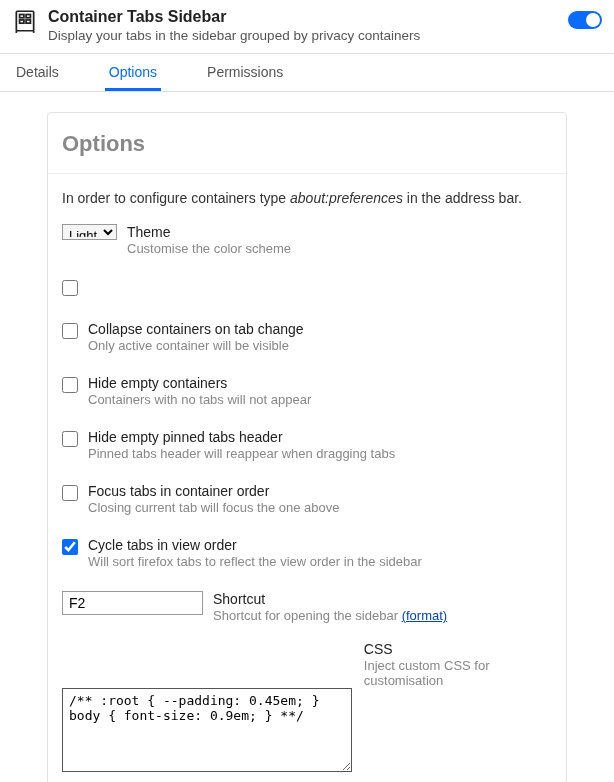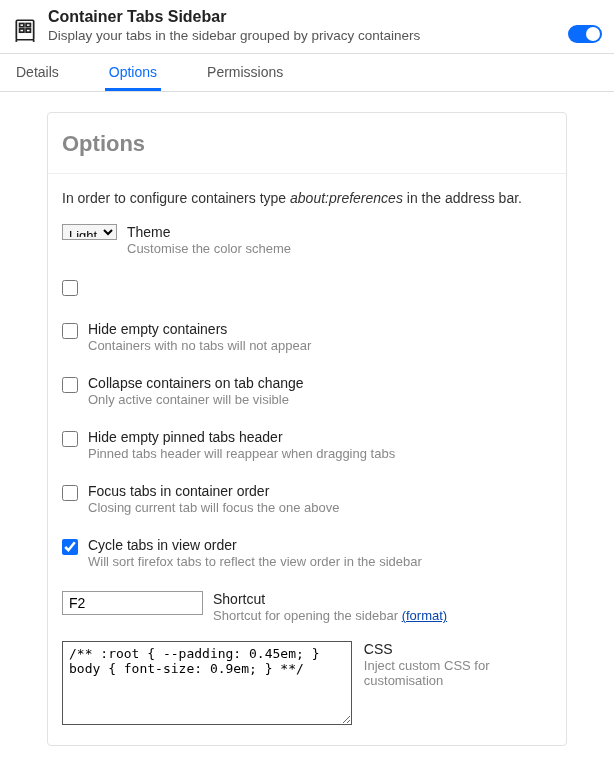--- a/index.html
+++ b/index.html
@@ -6,21 +6,21 @@
   body {
     margin: 0;
     font-family: -apple-system, BlinkMacSystemFont, "Segoe UI", Arial, sans-serif;
     font-size: 14px;
     color: #333;
     background: #fff;
     width: 614px;
   }
   .header {
     display: flex;
-    align-items: flex-end;
+    align-items: flex-start;
     padding: 8px 12px 10px 12px;
   }
   .ext-icon {
     width: 26px; height: 26px;
     margin-right: 10px;
     flex: 0 0 auto;
     display: flex; align-items:center; justify-content:center;
   }
   .ext-icon svg { width:26px; height:26px; }
   .header-text { flex: 1; }
@@ -73,20 +73,21 @@
   input.shortcut-input {
     width:141px; height:24px; font-size:14px; padding:2px 6px;
     border:1px solid #999; margin-right:10px;
   }
   .link { color:#0645ad; text-decoration:underline; cursor:pointer; }
   .css-row { display:flex; align-items:flex-start; margin-bottom:10px; }
   textarea.css-area {
     width:320px; height:84px; resize:both;
     font-family: monospace; font-size:13px; padding:4px 6px;
     border:1px solid #555;
+    margin-top:47px;
   }
   .css-side { margin-left:12px; }
 </style>
 </head>
 <body>
 
 <div class="header">
   <div class="ext-icon">
     <svg viewBox="0 0 24 24" fill="none" stroke="#222" stroke-width="1.6">
       <rect x="4" y="3" width="16" height="18" rx="1"></rect>
@@ -132,29 +133,29 @@
         </div>
       </div>
 
       <div id="checks-container">
           <div class="row">
             <div class="row-left"><input type="checkbox" class="cbx" style=""></div>
           </div>
           <div class="row">
             <div class="row-left"><input type="checkbox" class="cbx" style=""></div>
             <div class="row-right">
+              <div class="label">Collapse containers on tab change</div>
+              <div class="desc">Only active container will be visible</div>
+            </div>
+          </div>
+          <div class="row">
+            <div class="row-left"><input type="checkbox" class="cbx" style=""></div>
+            <div class="row-right">
               <div class="label">Hide empty containers</div>
               <div class="desc">Containers with no tabs will not appear</div>
-            </div>
-          </div>
-          <div class="row">
-            <div class="row-left"><input type="checkbox" class="cbx" style=""></div>
-            <div class="row-right">
-              <div class="label">Collapse containers on tab change</div>
-              <div class="desc">Only active container will be visible</div>
             </div>
           </div>
           <div class="row">
             <div class="row-left"><input type="checkbox" class="cbx" style=""></div>
             <div class="row-right">
               <div class="label">Hide empty pinned tabs header</div>
               <div class="desc">Pinned tabs header will reappear when dragging tabs</div>
             </div>
           </div>
           <div class="row">

